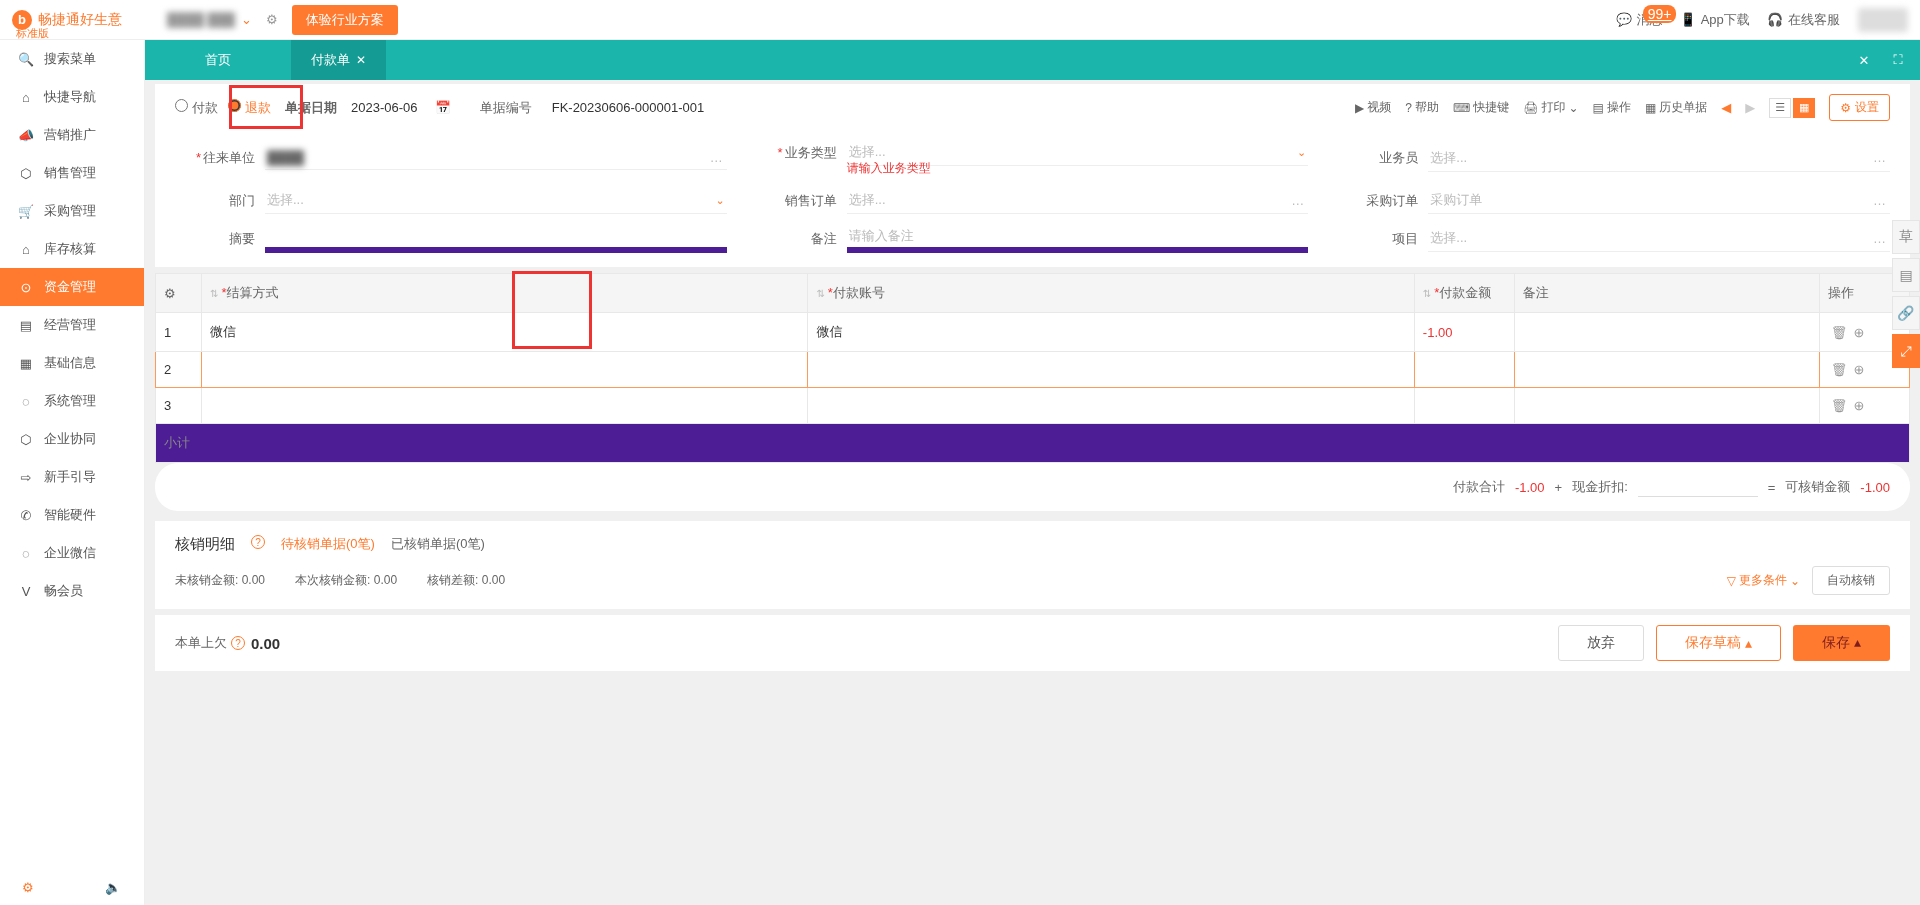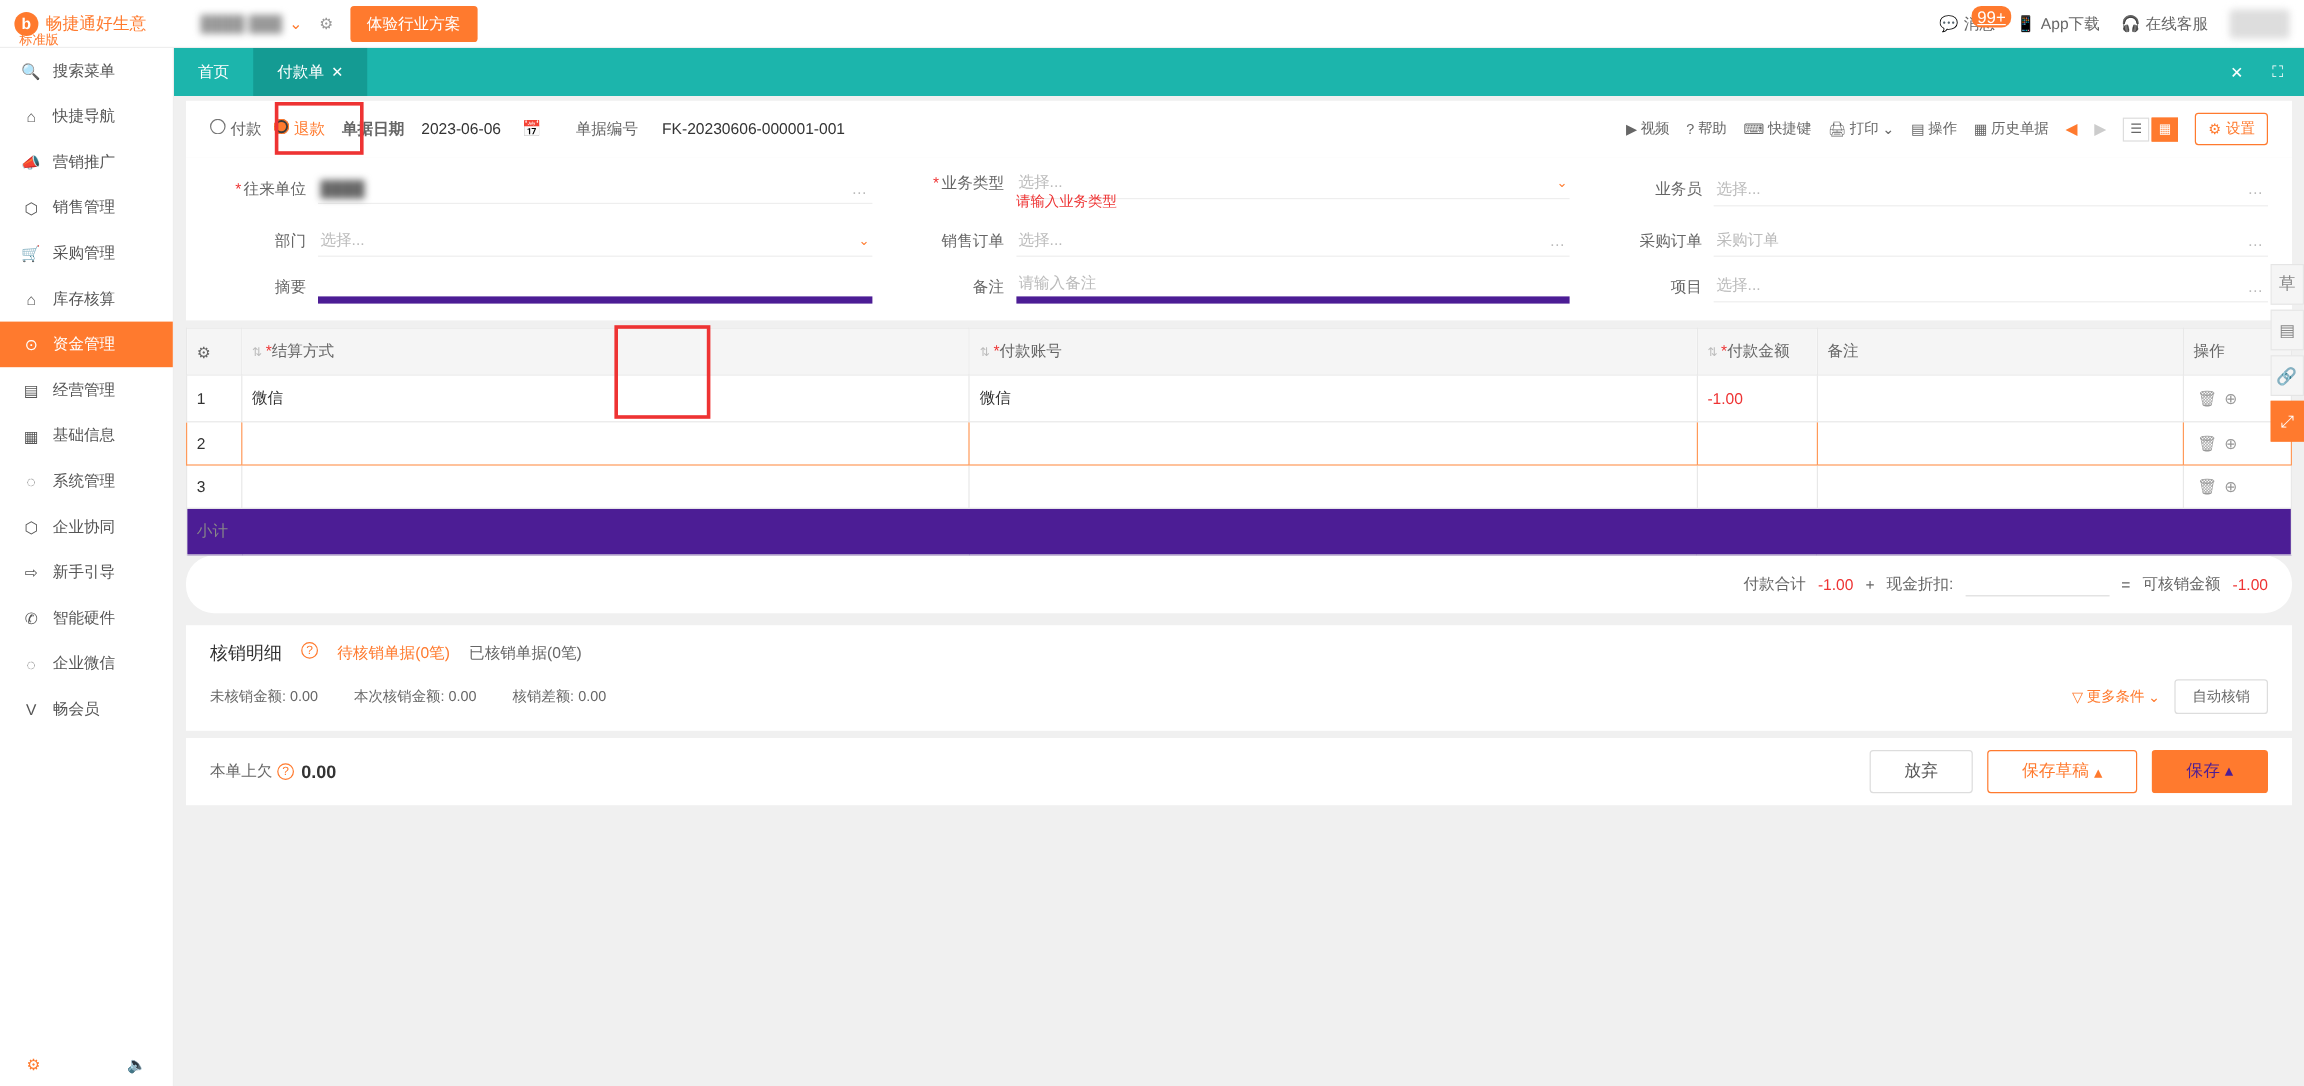--- a/index.html
+++ b/index.html
@@ -24,21 +24,21 @@
 .layout { display: flex; height: calc(100vh - 40px); }
 .sidebar { width: 145px; background: #fff; border-right: 1px solid #eee; display: flex; flex-direction: column; }
 .sidebar-item { display: flex; align-items: center; gap: 10px; padding: 10px 18px; color: #555; cursor: pointer; font-size: 13px; }
 .sidebar-item.active { background: #ff7a2e; color: #fff; }
 .sidebar-bottom { margin-top: auto; display: flex; justify-content: space-between; padding: 10px 22px; color: #ff7a2e; }
 .sb-icon { width: 16px; text-align: center; display: inline-block; }
 
 
 .main { flex: 1; background: #f0f0f0; display: flex; flex-direction: column; overflow: hidden; }
 .tab-bar { height: 40px; background: #1cb5ac; display: flex; align-items: center; color: #fff; }
-.tab { padding: 0 20px; height: 40px; display: flex; align-items: center; gap: 6px; cursor: pointer; }
+.tab { padding: 0 20px; height: 40px; display: flex; align-items: center; gap: 6px; cursor: pointer; margin-left: 40px; }
 .tab.active { background: #149b93; }
 .tab-close { font-size: 12px; cursor: pointer; }
 .tab-bar-right { margin-left: auto; display: flex; align-items: center; gap: 6px; padding-right: 8px; }
 .tab-bar-icon { width: 28px; height: 28px; display: inline-flex; align-items: center; justify-content: center; cursor: pointer; }
 
 
 .content { flex: 1; overflow-y: auto; padding: 0; position: relative; }
 .form-header { background: #fff; margin: 4px 10px 0 10px; padding: 10px 20px; }
 .form-header-row1 { display: flex; align-items: center; gap: 14px; position: relative; }
 .radio-group { display: flex; align-items: center; gap: 10px; position: relative; }
@@ -103,21 +103,21 @@
 .auto-btn { border: 1px solid #ddd; padding: 5px 14px; border-radius: 3px; cursor: pointer; color: #666; font-size: 12px; background: #fff; }
 
 
 .footer-bar { background: #fff; margin: 6px 10px 10px 10px; padding: 10px 20px; display: flex; align-items: center; }
 .owed-label { color: #666; font-size: 13px; }
 .owed-val { font-weight: bold; font-size: 15px; margin-left: 6px; }
 .footer-right { margin-left: auto; display: flex; gap: 12px; }
 .btn { padding: 8px 28px; border-radius: 3px; cursor: pointer; font-size: 14px; border: 1px solid transparent; }
 .btn-plain { background: #fff; border-color: #ddd; color: #555; }
 .btn-outline { background: #fff; border-color: #ff7a2e; color: #ff7a2e; display: flex; align-items: center; gap: 4px; }
-.btn-primary { background: #ff7a2e; color: #4c1d95; display: flex; align-items: flex-start; gap: 4px; font-family: Liberation Serif, serif; }
+.btn-primary { background: #ff7a2e; color: #7f1d1d; display: flex; align-items: flex-start; gap: 4px; font-family: Liberation Serif, serif; }
 
 
 .side-rail { position: fixed; right: 0; top: 220px; display: flex; flex-direction: column; gap: 4px; }
 .rail-btn { width: 28px; height: 34px; background: #f5f5f5; border: 1px solid #e5e5e5; display: flex; align-items: center; justify-content: center; cursor: pointer; color: #888; font-size: 14px; }
 .rail-btn.active { background: #ff7a2e; color: #fff; border-color: #ff7a2e; }
 </style>
 </head>
 <body>
 
 <div class="top-header">

